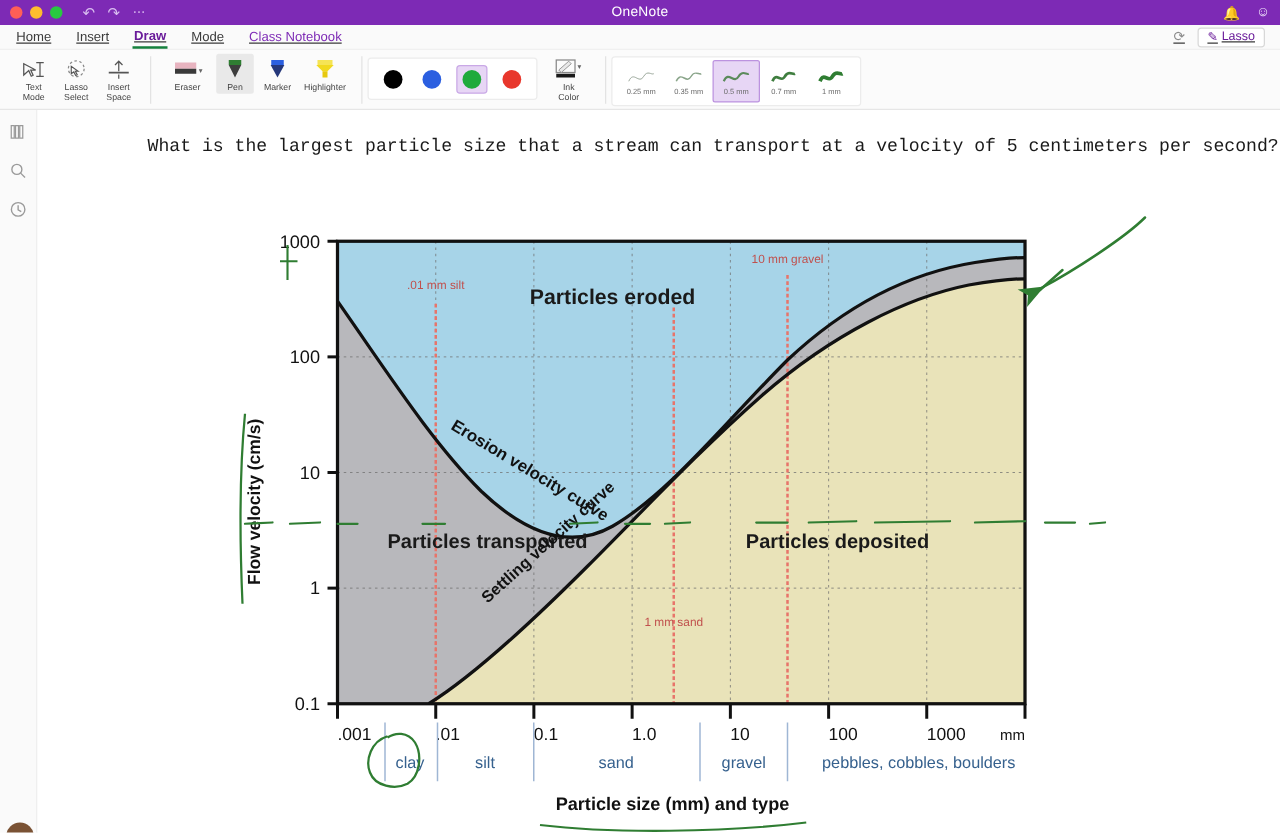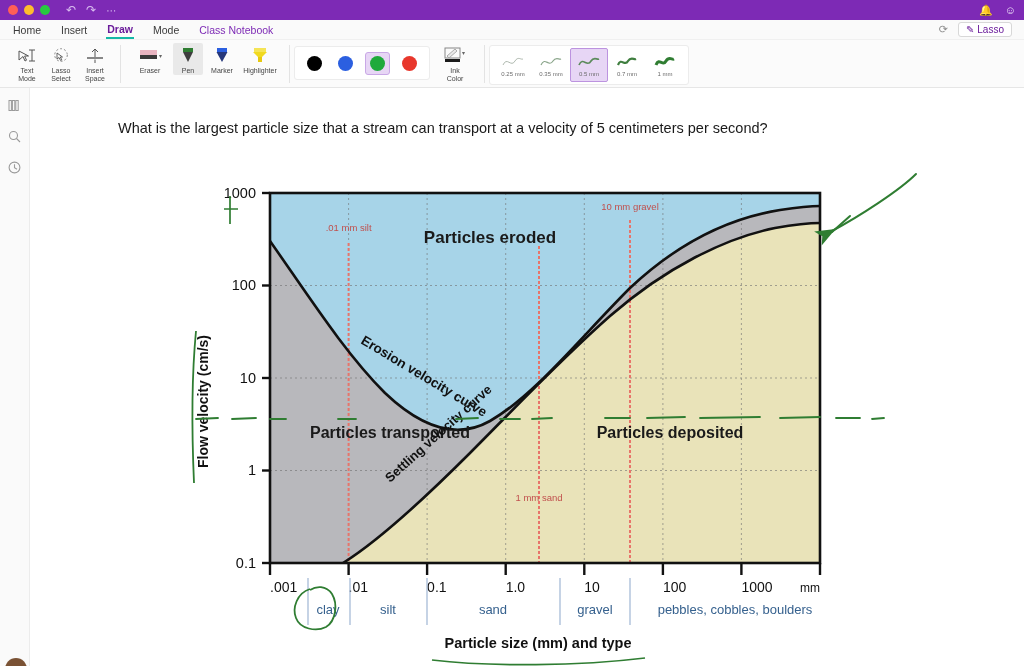--- a/index.html
+++ b/index.html
@@ -22,24 +22,24 @@
   .tb-title {
     position:absolute; left:0; right:0; text-align:center;
     color:#ffffff; font-size:11px; letter-spacing:.2px; pointer-events:none;
   }
   .tb-right { margin-left:auto; display:flex; gap:12px; align-items:center; color:#efe2fa; font-size:11px; z-index:2;}
 
   
   .ribbon-tabs {
     height:20px; background:#fafafa; display:flex; align-items:center;
     padding:0 12px; font-size:10.5px; color:#3b3b3b; gap:18px;
-    border-bottom:1px solid #f0f0f0; position:relative;
+    border-bottom:1px solid #f0f0f0; position:relative;text-decoration:underline;
   }
   .rtab { padding:2px 1px; cursor:default; white-space:nowrap;}
-  .rtab.active { color:#6a1b9a; font-weight:bold; border-bottom:2px solid #14b8a6; }
+  .rtab.active { color:#6a1b9a; font-weight:bold; border-bottom:2px solid #15803d; }
   .rtab.accent { color:#7d2ab5; }
   .ribbon-tabs .right { margin-left:auto; display:flex; align-items:center; gap:10px; }
   .share-btn {
     border:1px solid #d8d8d8; border-radius:3px; padding:1px 7px;
     font-size:10px; color:#6a1b9a; display:flex; align-items:center; gap:3px; background:#fff;
   }
   .refresh-ic { color:#8a8a8a; font-size:11px; }
 
   
   .ribbon {
@@ -84,38 +84,39 @@
   }
   .side-ic { color:#9a9a9a; display:flex; align-items:center; justify-content:center; }
   .avatar {
     position:absolute; left:5px; bottom:6px; width:22px; height:22px; border-radius:50%;
     background:#7a5234; color:#fff; font-size:8px; display:flex; align-items:center; justify-content:center;
     font-weight:bold;
   }
   .canvas { flex:1; position:relative; background:#fff; }
   .question {
     position:absolute; left:88px; top:22px; font-size:14.5px; color:#1a1a1a;
-    font-family:Liberation Sans, sans-serif; white-space:nowrap;margin-top:10px;
+    font-family:Liberation Mono, monospace; white-space:nowrap;
   }
   .figure { position:absolute; left:130px; top:50px; }
 </style>
 </head>
 <body>
 
 <div class="titlebar">
   <div class="traffic">
     <span class="dot red"></span>
     <span class="dot yellow"></span>
     <span class="dot green"></span>
   </div>
   <div class="tb-icons">
     <span>↶</span>
     <span>↷</span>
     <span style="font-size:10px;">⋯</span>
   </div>
+  <div class="tb-title">OneNote</div>
   <div class="tb-right">
     <span>🔔</span>
     <span>☺</span>
   </div>
 </div>
 
 <div class="ribbon-tabs">
   <span class="rtab">Home</span>
   <span class="rtab">Insert</span>
   <span class="rtab active">Draw</span>

